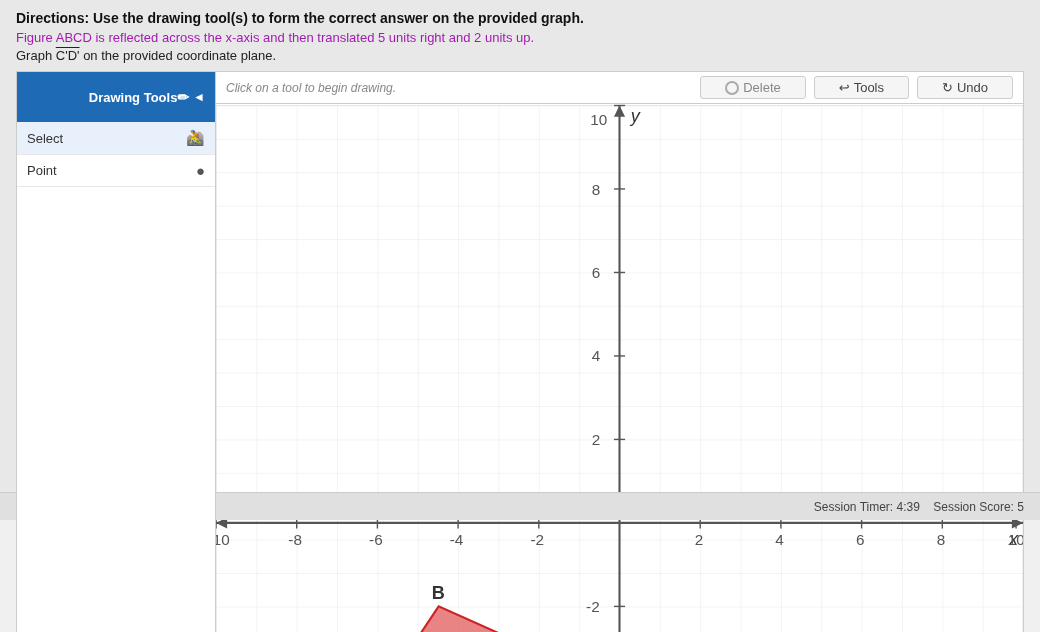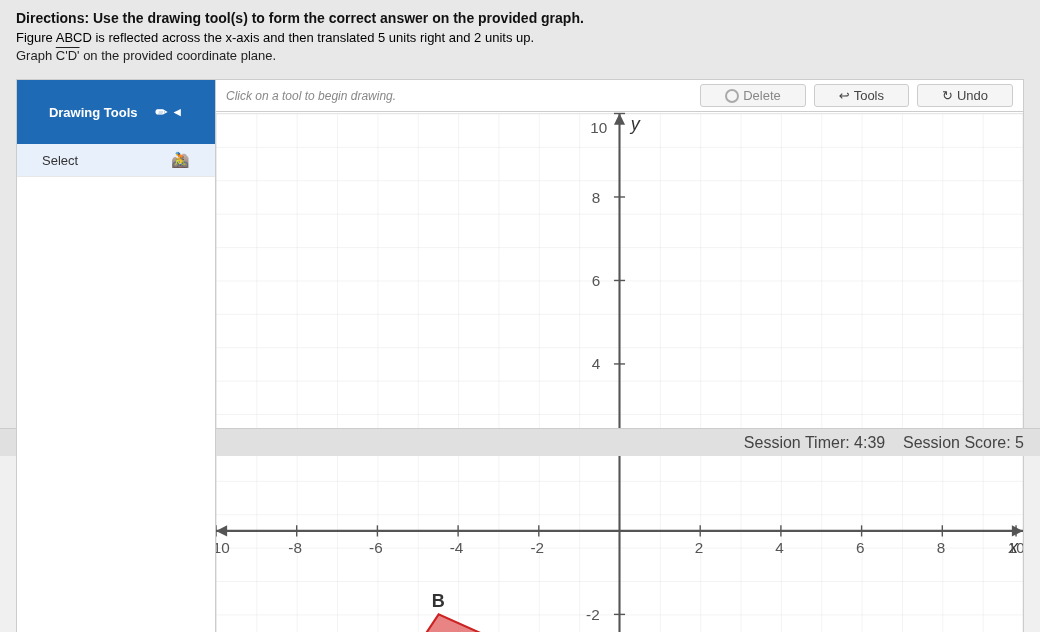--- a/index.html
+++ b/index.html
@@ -8,47 +8,47 @@
       height: 632px;
       background: #f0f0f0;
       font-family: Arial, sans-serif;
       font-size: 14px;
       overflow: hidden;
       position: relative;
     }
 
     .page-container {
       width: 1040px;
-      height: 456px;
+      height: 520px;
       background: #e8e8e8;
       padding: 10px 16px;
       position: relative;
     }
 
     .directions-block {
       margin-bottom: 6px;
     }
 
     .directions-title {
       font-weight: bold;
       font-size: 14px;
       color: #111;
       margin-bottom: 4px;
     }
 
     .directions-body {
       font-size: 13px;
-      color: #000000;
+      color: #a21caf;
       margin-bottom: 3px;
     }
 
     .directions-graph {
       font-size: 13px;
       color: #222;
-      margin-bottom: 16px;
+      margin-bottom: 8px;
     }
 
     .overline { text-decoration: overline; }
 
     .main-area {
       display: flex;
       flex-direction: row;
       gap: 0;
       margin-top: 4px;
     }
@@ -62,25 +62,24 @@
       display: flex;
       flex-direction: column;
       z-index: 2;
     }
 
     .tools-header {
       background: #1e6ab5;
       color: #fff;
       font-weight: bold;
       font-size: 13px;
-      padding: 24px 10px;
-      display: flex;
-      align-items: center;
-      justify-content: center;
-      gap: 18px;
+      padding: 17px 10px;
+      display: flex;
+      align-items: center;
+      justify-content: flex-end;
     }
 
     .tools-header-icons {
       display: flex;
       align-items: center;
       gap: 4px;
     }
 
     .pencil-icon {
       font-size: 14px;
@@ -88,21 +87,21 @@
 
     .collapse-arrow {
       font-size: 12px;
       color: #fff;
       cursor: pointer;
     }
 
     .tool-item {
       display: flex;
       align-items: center;
-      padding: 7px 25px;
+      padding: 7px 10px;
       border-bottom: 1px solid #e8e8e8;
       cursor: pointer;
       font-size: 13px;
       color: #333;
       background: #fff;
     }
 
     .tool-item.selected {
       background: #e8f0fb;
     }
@@ -183,21 +182,21 @@
       position: absolute;
       bottom: 0;
       left: 0;
       right: 0;
       height: 28px;
       background: #e0e0e0;
       display: flex;
       align-items: center;
       justify-content: space-between;
       padding: 0 16px;
-      font-size: 16px;
+      font-size: 12px;
       color: #444;
       border-top: 1px solid #ccc;
     }
   </style>
 </head>
 <body>
 
 <div class="page-container">
 
   <div class="directions-block">
@@ -219,20 +218,24 @@
         <span>Drawing Tools</span>
         <div class="tools-header-icons">
           <span class="pencil-icon">✏</span>
           <span class="collapse-arrow">◄</span>
         </div>
       </div>
 
       <div class="tool-item selected">
         <span>Select</span>
         <span class="tool-icon">🚵</span>
+      </div>
+      <div class="tool-item">
+        <span>Point</span>
+        <span class="tool-icon">●</span>
       </div>
     </div>
 
     <div class="graph-wrapper">
       <div class="graph-toolbar">
         <span class="toolbar-hint">Click on a tool to begin drawing.</span>
         <button class="toolbar-btn delete-btn">
           <span class="delete-circle"></span>
           <span>Delete</span>
         </button>

